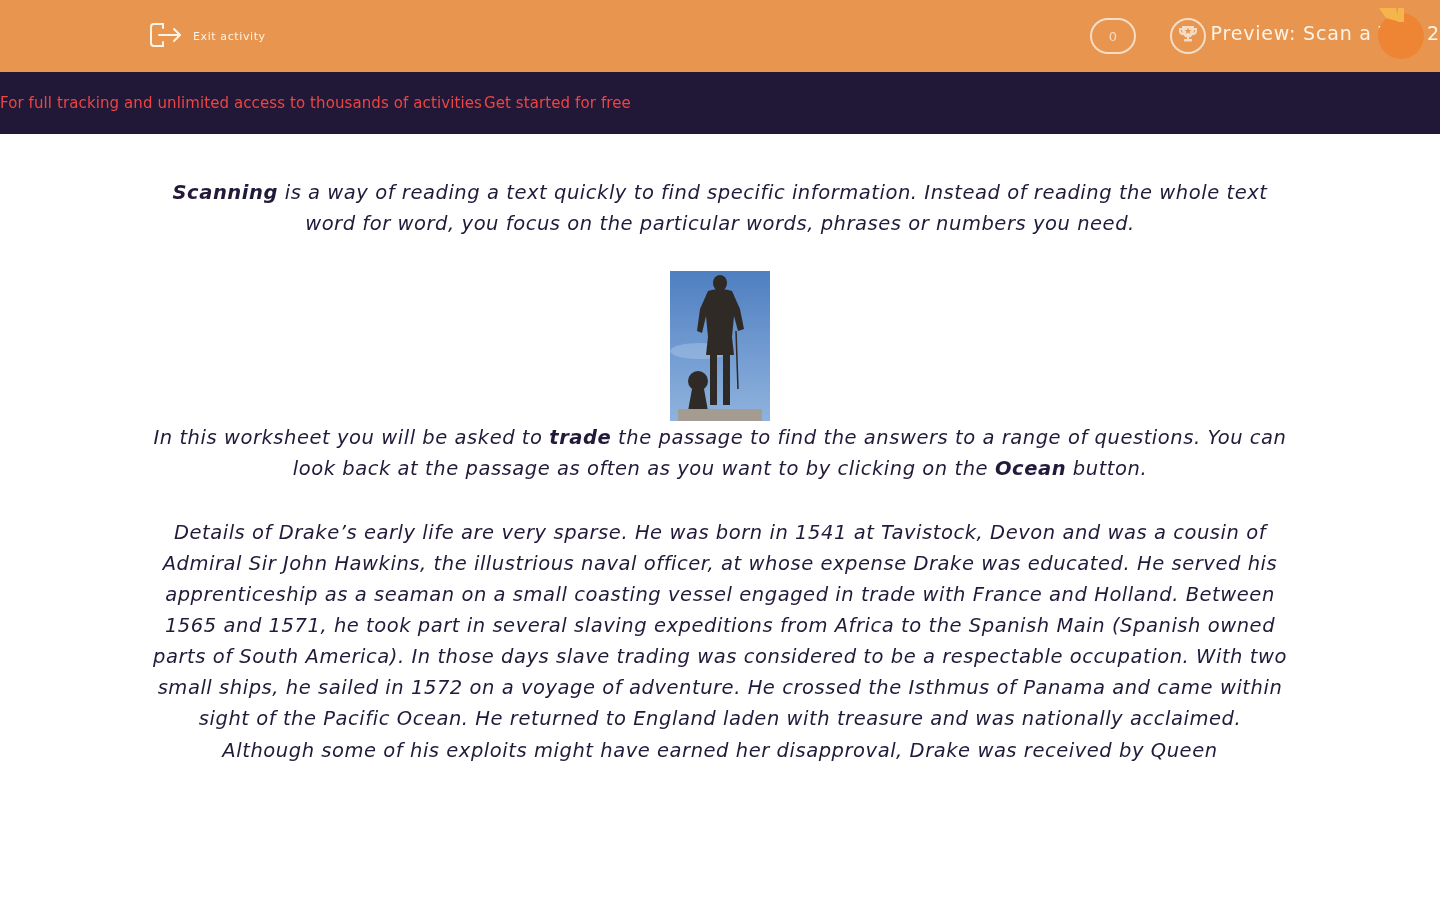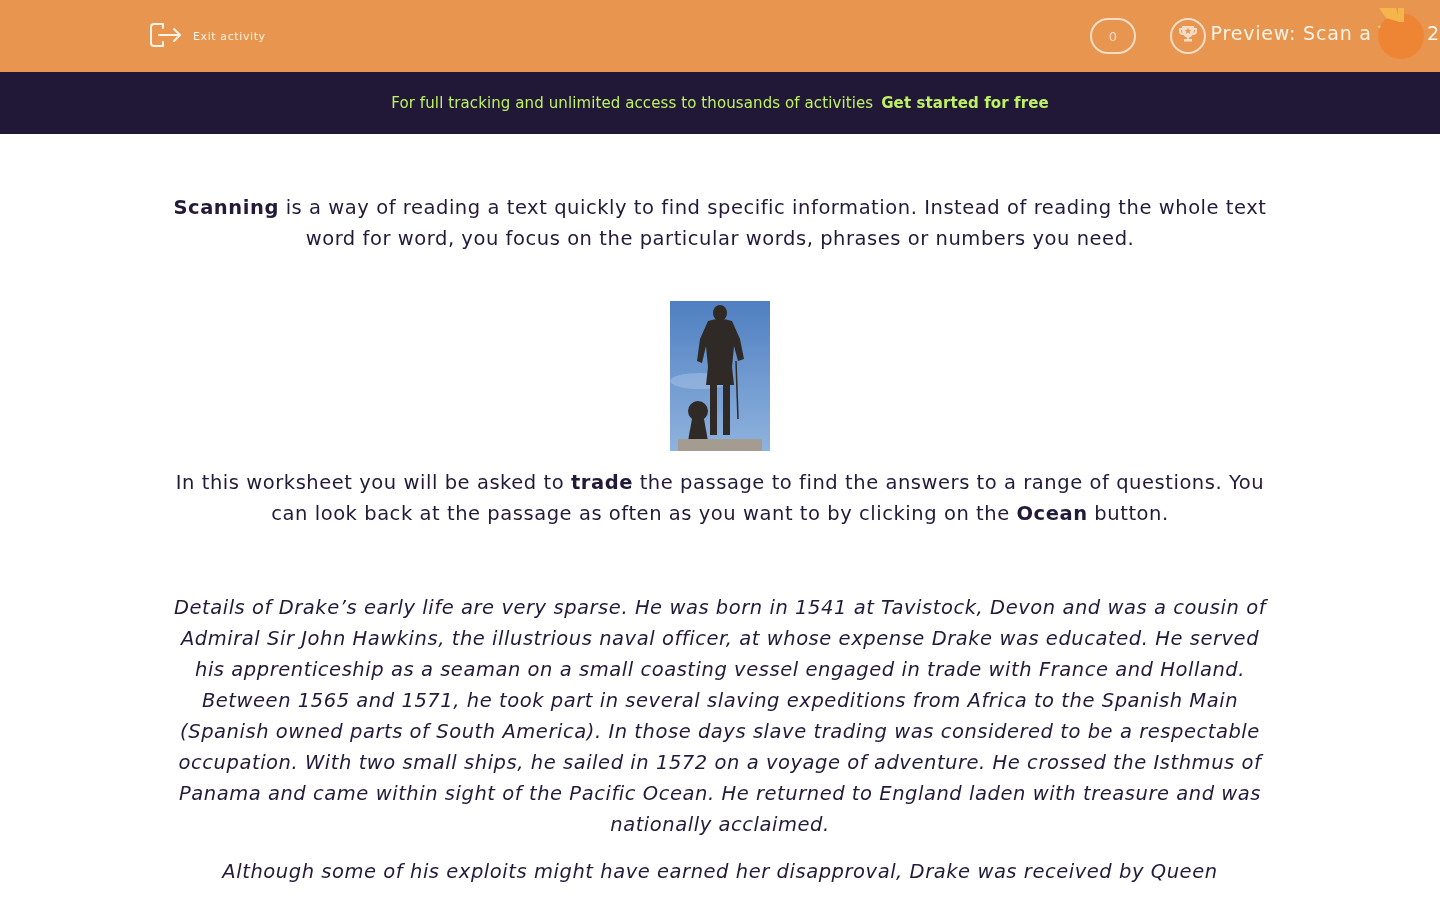--- a/index.html
+++ b/index.html
@@ -29,32 +29,32 @@
       position: absolute; left: 1170px; top: 18px; width: 36px; height: 36px;
       border: 2px solid #f4dcc6; border-radius: 50%;
       display: flex; align-items: center; justify-content: center; cursor: pointer;
     }
     .brand {
       position: absolute; left: 1374px; top: 4px; width: 60px; height: 56px;
     }
 
     .promo {
       position: absolute; left: 0; top: 72px; width: 1440px; height: 62px;
-      background: #211837; color: #bef264;
-      display: flex; align-items: center; justify-content: center;
+      background: #211837; color: #ef4444;
+      display: flex; align-items: center; justify-content: flex-start;
       font-size: 15px; letter-spacing: 0.1px;
     }
-    .promo .cta { font-weight: bold; margin-left: 8px; cursor: pointer; }
+    .promo .cta { font-weight: normal; margin-left: 2px; cursor: pointer; }
 
     .content {
       position: absolute; left: 150px; top: 176px; width: 1140px;
       text-align: center; font-size: 19.5px; line-height: 31px; letter-spacing: 0.55px;
       color: #231a3a;
     }
-    .content p { margin: 16px; }
+    .content p { margin: 1px; font-style: italic; }
     .content .gap { height: 31px; }
     .content b { font-weight: bold; }
     .picture {
       display: block; margin: 0 auto; width: 100px; height: 150px;
     }
     .italic { font-style: italic; }
   </style>
 </head>
 <body>
 

